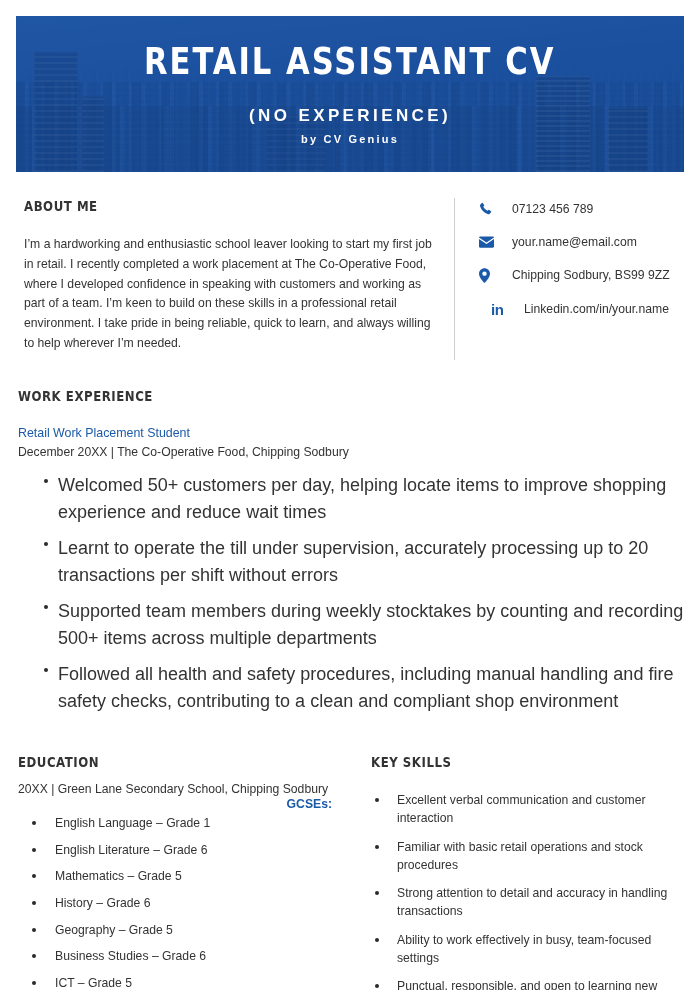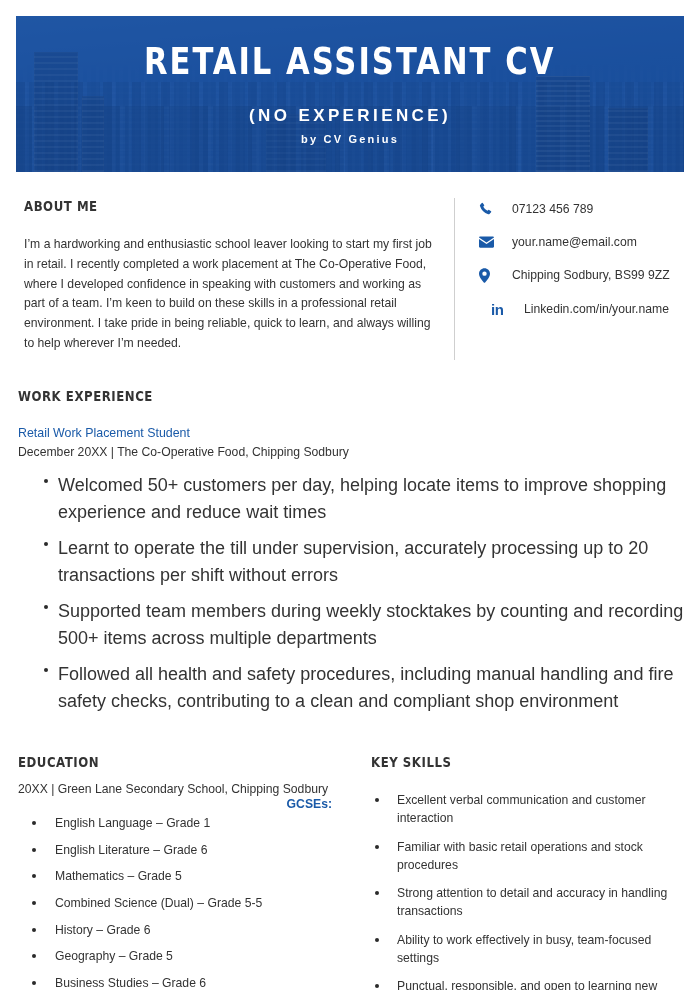--- a/index.html
+++ b/index.html
@@ -373,21 +373,20 @@
 
   <div class="bottom-row">
     <div class="edu-col">
       <div class="section-heading">EDUCATION</div>
       <div class="edu-line">20XX | Green Lane Secondary School, Chipping Sodbury</div>
       <div class="gcse-label">GCSEs:</div>
       <ul class="edu-list">
         <li>English Language – Grade 1</li>
         <li>English Literature – Grade 6</li>
         <li>Mathematics – Grade 5</li>
-        <li>Combined Science (Dual) – Grade 5-5</li>
         <li>History – Grade 6</li>
         <li>Geography – Grade 5</li>
         <li>Business Studies – Grade 6</li>
         <li>ICT – Grade 5</li>
         <li>Religious Studies – Grade 4</li>
       </ul>
     </div>
     <div class="skills-col">
       <div class="section-heading">KEY SKILLS</div>
       <ul class="skills-list">

